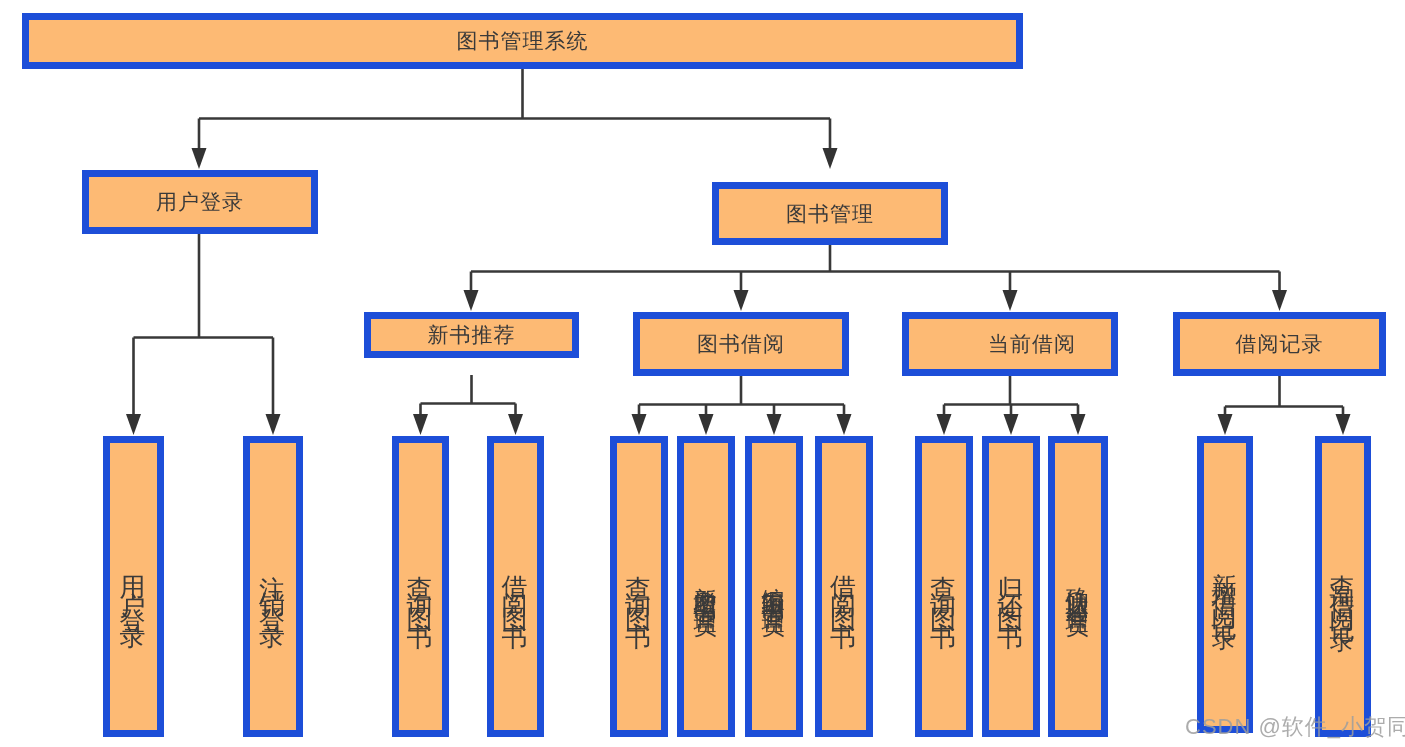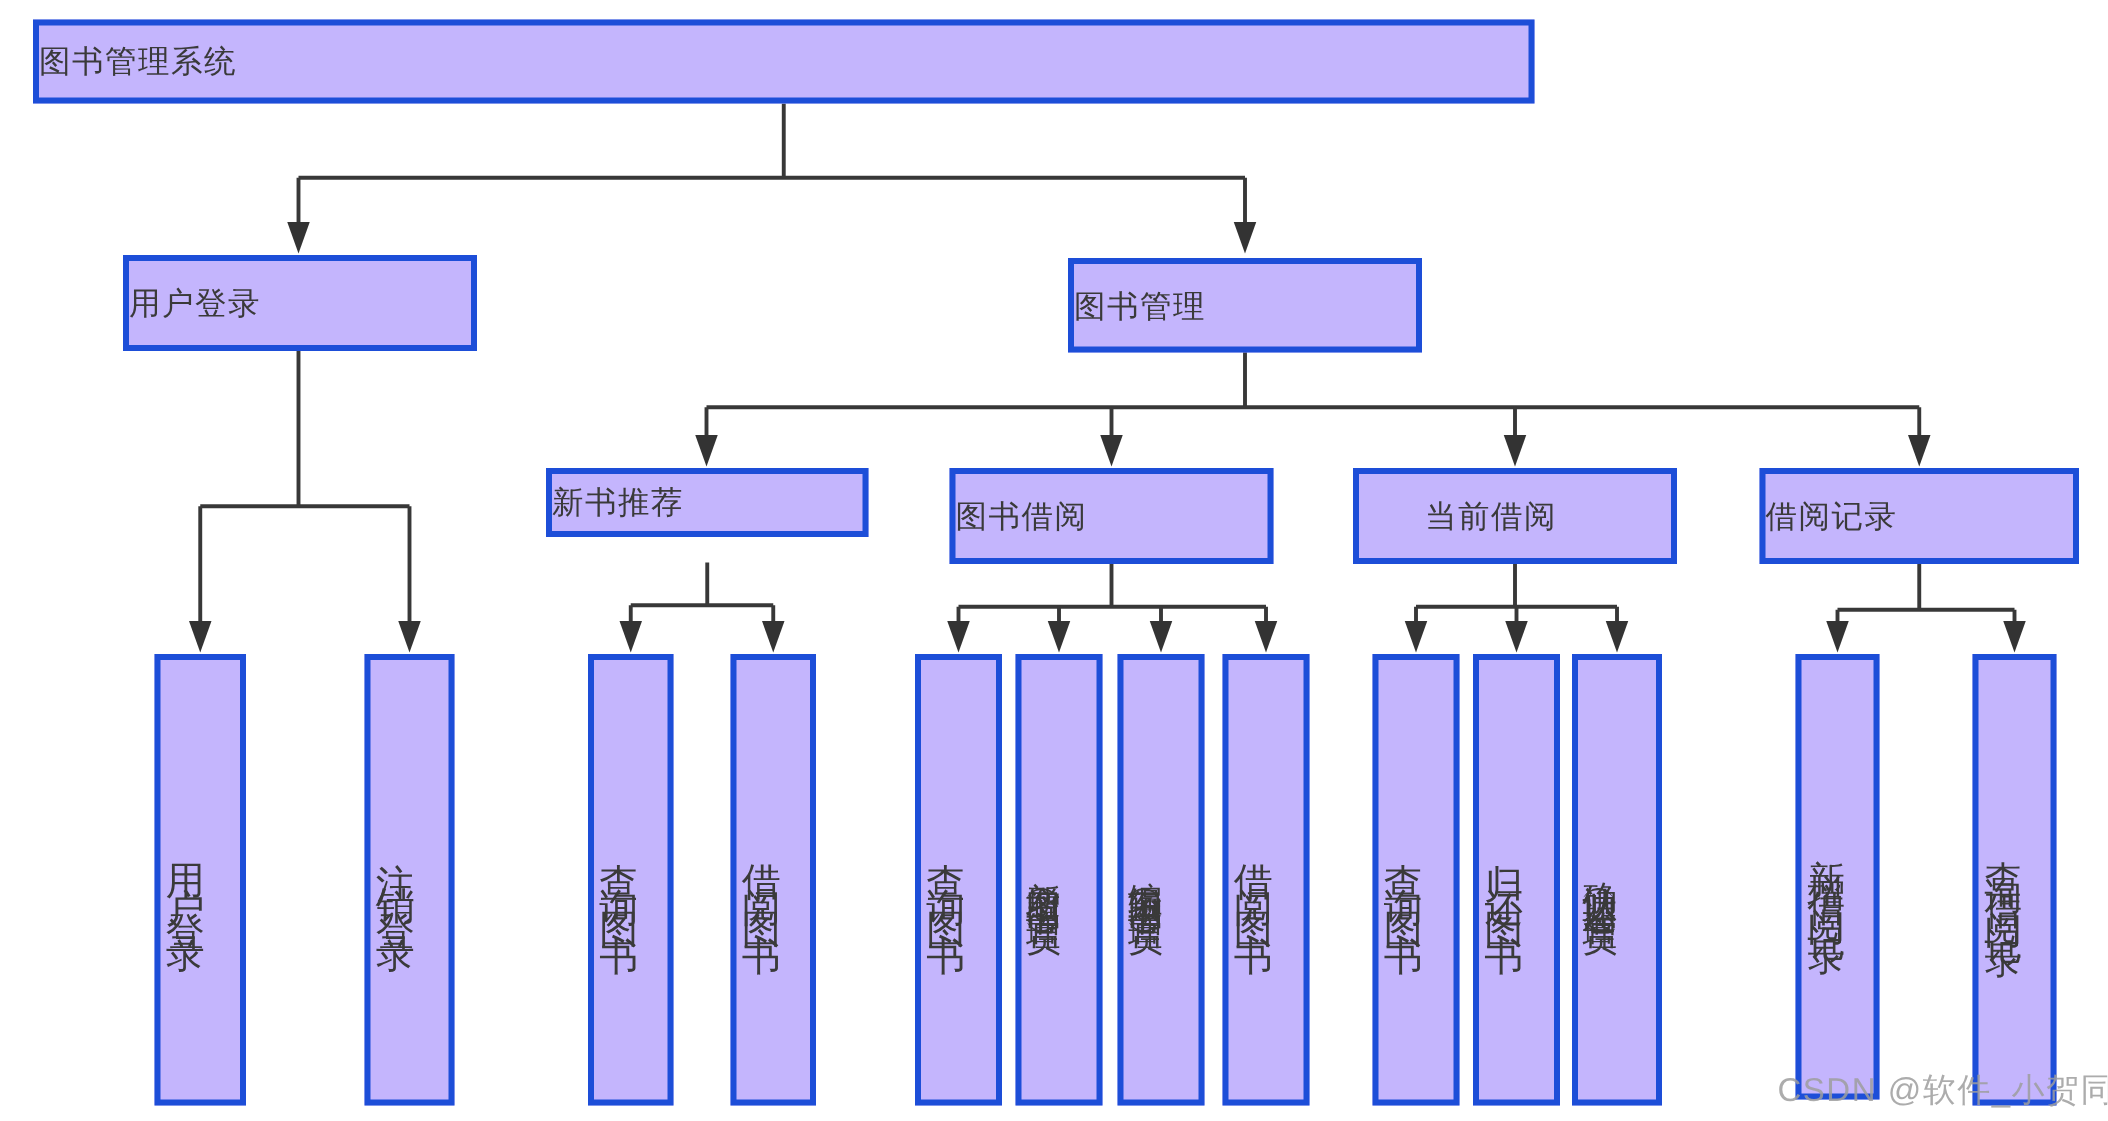--- a/index.html
+++ b/index.html
@@ -17,46 +17,46 @@
   }
   #connectors {
     position: absolute;
     left: 0;
     top: 0;
     z-index: 1;
   }
   .node {
     position: absolute;
     box-sizing: border-box;
-    background: #c4b5fd;
-    border: 4px solid #1d4ed8;
+    background: #fdba74;
+    border: 7px solid #1d4ed8;
     display: flex;
     align-items: center;
-    justify-content: flex-start;
+    justify-content: center;
     z-index: 2;
   }
   .hlabel {
     color: #3a3a3a;
     font-size: 21px;
     letter-spacing: 1px;
     white-space: nowrap;
   }
   .vlabel {
     writing-mode: vertical-rl;
     text-orientation: mixed;
     color: #3a3a3a;
     white-space: nowrap;
   }
   .v-short { font-size: 26px; letter-spacing: 16px; }
   .v-med   { font-size: 25px; letter-spacing: 11px; }
   .v-long  { font-size: 23px; letter-spacing: 4px;  }
   
   #n-root    { left: 22px;   top: 13px;  width: 1001px; height: 56px; }
   #n-user    { left: 82px;   top: 170px; width: 236px;  height: 64px; }
-  #n-book    { left: 712px;  top: 172px; width: 236px;  height: 63px; }
+  #n-book    { left: 712px;  top: 182px; width: 236px;  height: 63px; }
   #n-nr      { left: 364px;  top: 312px; width: 215px;  height: 46px; }
   #n-bb      { left: 633px;  top: 312px; width: 216px;  height: 64px; }
   #n-cb      { left: 902px;  top: 312px; width: 216px;  height: 64px; padding-left: 44px; }
   #n-br      { left: 1173px; top: 312px; width: 213px;  height: 64px; }
   #n-user-1  { left: 103px;  top: 436px; width: 61px;   height: 301px; }
   #n-user-2  { left: 243px;  top: 436px; width: 60px;   height: 301px; }
   #n-nr-1    { left: 392px;  top: 436px; width: 57px;   height: 301px; }
   #n-nr-2    { left: 487px;  top: 436px; width: 57px;   height: 301px; }
   #n-bb-1    { left: 610px;  top: 436px; width: 58px;   height: 301px; }
   #n-bb-2    { left: 677px;  top: 436px; width: 58px;   height: 301px; }

